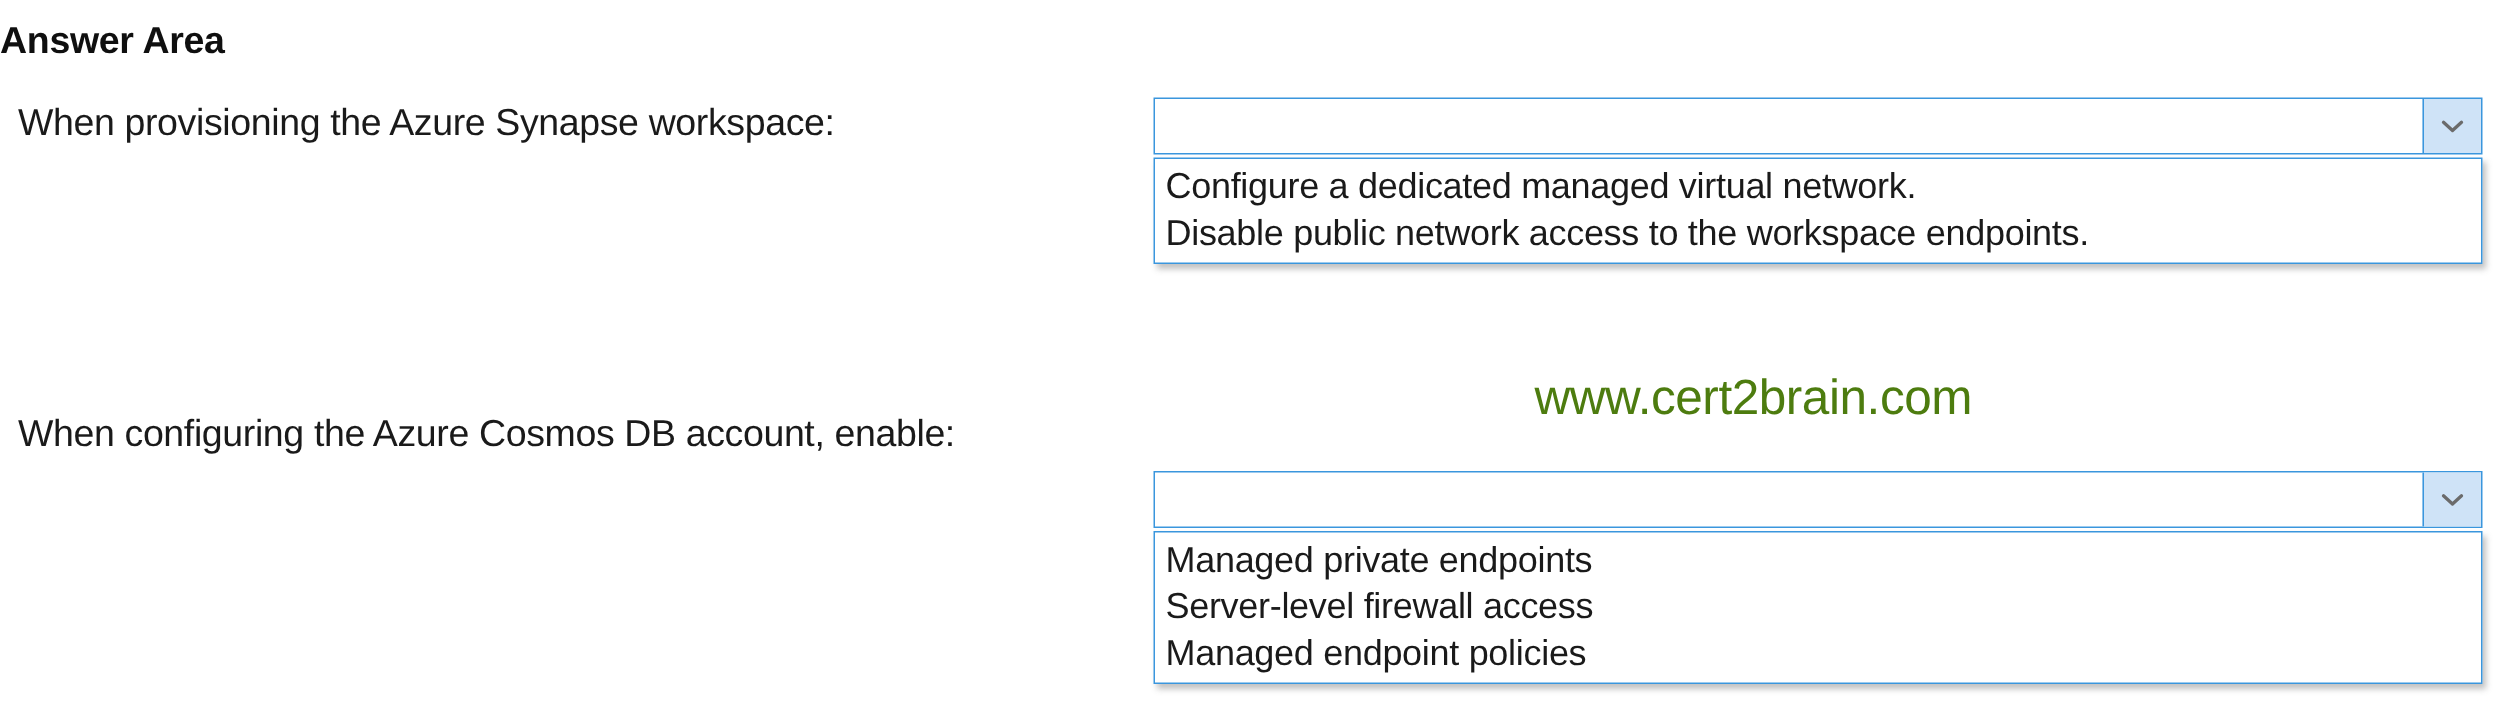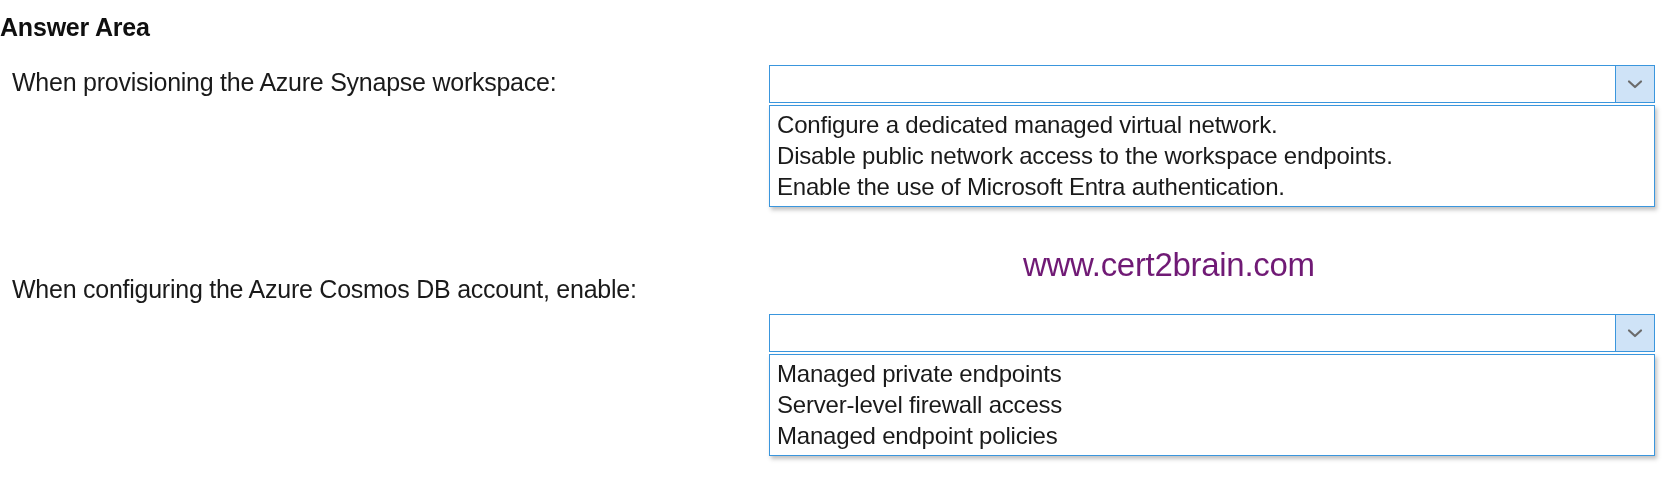--- a/index.html
+++ b/index.html
@@ -106,21 +106,21 @@
     white-space: nowrap;
     background: #ffffff;
   }
 
   
   .watermark {
     position: absolute;
     left: 1023px;
     top: 246px;
     font-size: 33px;
-    color: #701a75;
+    color: #4d7c0f;
     white-space: nowrap;
     letter-spacing: -0.3px;
     z-index: 5;
     pointer-events: none;
   }
 </style>
 </head>
 <body>
 
 <div class="page">
@@ -138,21 +138,20 @@
           <svg width="18" height="12" viewBox="0 0 18 12" aria-hidden="true">
             <polyline points="3,3.5 9,9 15,3.5" fill="none" stroke="#6b6b6b" stroke-width="2.2" stroke-linecap="round" stroke-linejoin="round"></polyline>
           </svg>
         </span>
       </div>
     </div>
 
     <div class="combo-list">
       <div class="combo-option">Configure a dedicated managed virtual network.</div>
       <div class="combo-option">Disable public network access to the workspace endpoints.</div>
-      <div class="combo-option">Enable the use of Microsoft Entra authentication.</div>
     </div>
 
   </div>
 
   <div class="prompt-label row2">When configuring the Azure Cosmos DB account, enable:</div>
 
   <div class="combo-group g2">
 
     <div class="combo-box">
       <div class="combo-value"></div>

